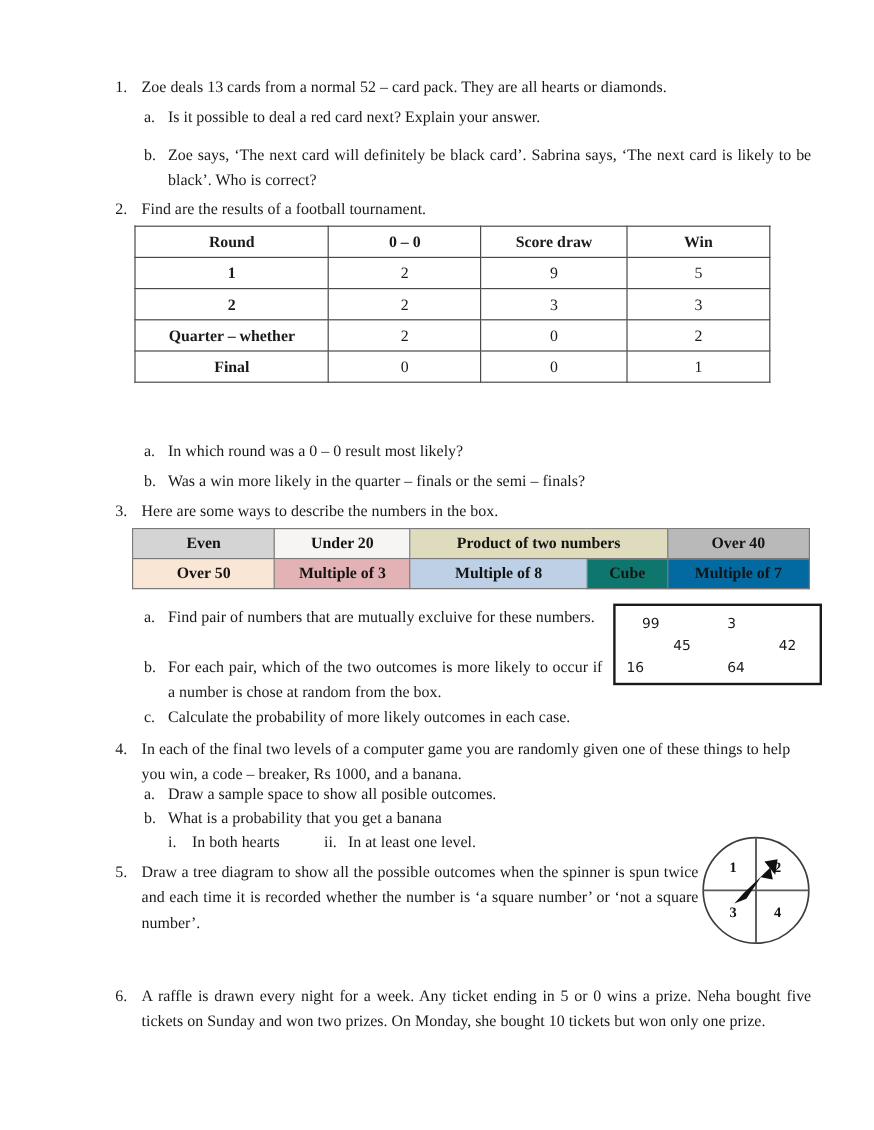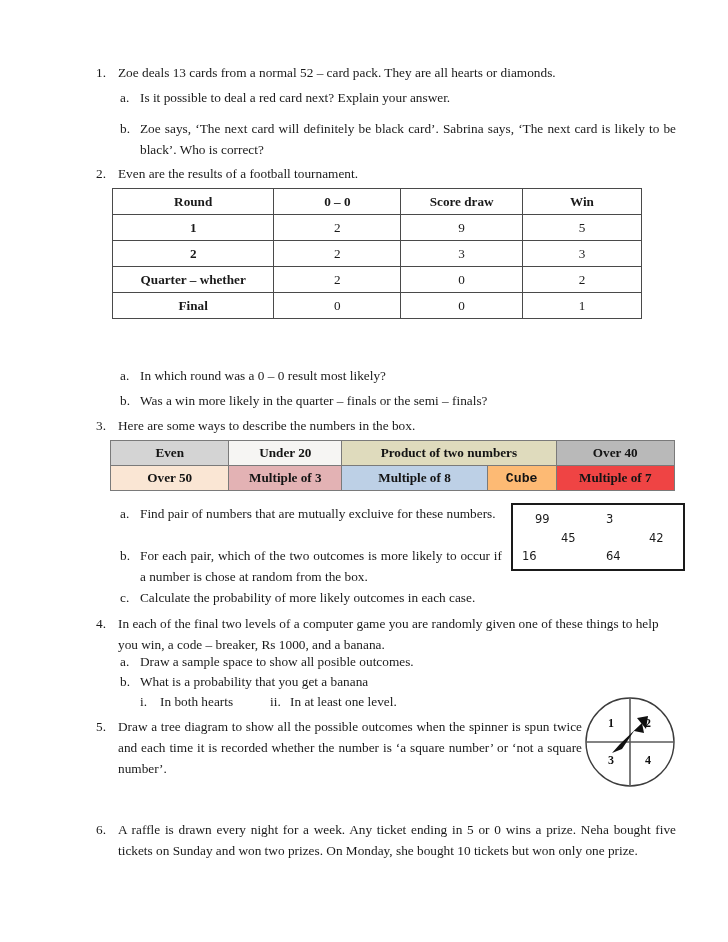--- a/index.html
+++ b/index.html
@@ -152,21 +152,21 @@
     <div class="subbody">Is it possible to deal a red card next? Explain your answer.</div>
   </div>
 
   <div class="sub" style="left:120px; top:118px; width:556px;">
     <div class="subletter">b.</div>
     <div class="subbody just">Zoe says, ‘The next card will definitely be black card’. Sabrina says, ‘The next card is likely to be black’. Who is correct?</div>
   </div>
 
   <div class="qitem" style="left:96px; top:163px; width:580px;">
     <div class="qnum">2.</div>
-    <div class="qbody">Even are the results of a football tournament.</div>
+    <div class="qbody">Find are the results of a football tournament.</div>
   </div>
 
   <table class="tbl-results">
     <colgroup>
         <col class="c1">
         <col class="c2">
         <col class="c3">
         <col class="c4">
       </colgroup>
     <thead>
@@ -225,22 +225,22 @@
       <tr>
         <td style="width:21%;  background:#d4d4d4;margin-top:11px;">Even</td>
         <td style="width:20%;  background:#f6f5f3;">Under 20</td>
         <td colspan="2" style="width:38%; background:#dfdbbd;">Product of two numbers</td>
         <td style="width:21%;  background:#b9b9b9;">Over 40</td>
       </tr>
       <tr>
         <td style="background:#fae6d4;">Over 50</td>
         <td style="background:#e3b2b4;">Multiple of 3</td>
         <td style="background:#bdd0e6;">Multiple of 8</td>
-        <td style="background:#fdba74;font-family:Liberation Mono, monospace;">Cube</td>
-        <td style="background:#ef4444;text-align:center;">Multiple of 7</td>
+        <td style="background:#0f766e;">Cube</td>
+        <td style="background:#0369a1;text-align:center;">Multiple of 7</td>
       </tr>
     </tbody>
   </table>
 
   <div class="numbox">
     <span style="left:22px;   top:7px;">99</span>
     <span style="left:93px;  top:7px;">3</span>
     <span style="left:48px;  top:26px;">45</span>
     <span style="left:136px; top:26px;">42</span>
     <span style="left:9px;   top:44px;">16</span>

